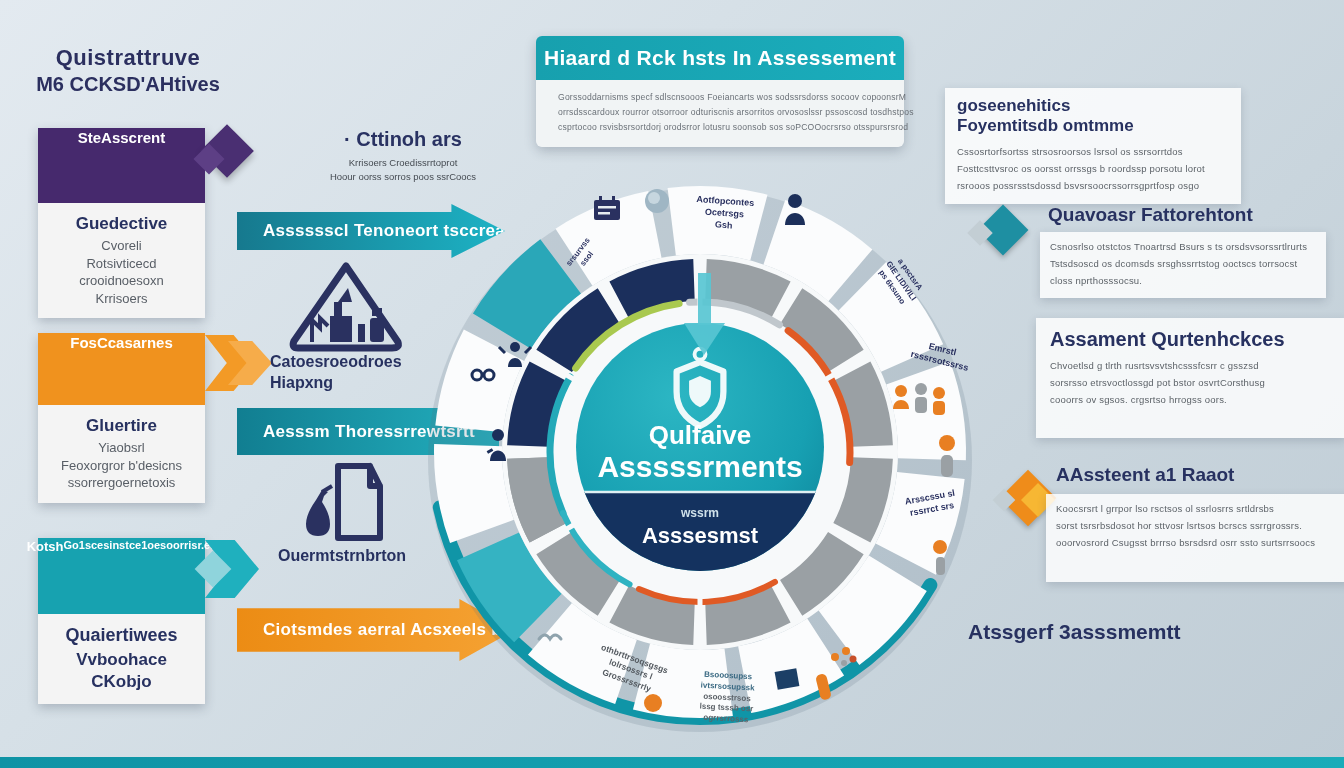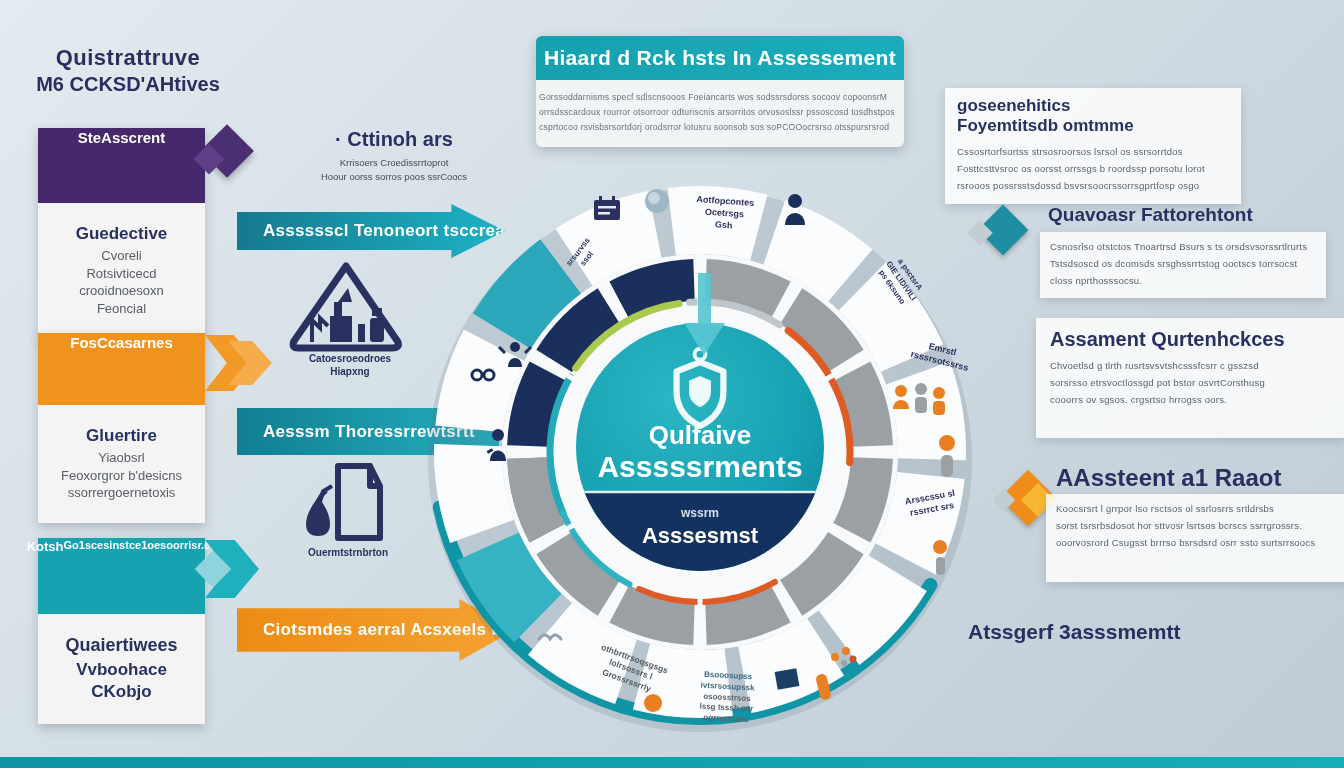--- a/index.html
+++ b/index.html
@@ -9,43 +9,43 @@
   .abs{position:absolute;}
 
   
   .page-title{left:18px;top:44px;width:220px;text-align:center;color:#2b2f5f;font-weight:bold;line-height:1.25;}
   .page-title .t1{font-size:22px;letter-spacing:.5px;}
   .page-title .t2{font-size:20px;}
 
   
   .lcard{left:38px;width:167px;background:#f4f4f4;box-shadow:0 4px 10px rgba(40,50,70,.25);}
   .lcard .hd{color:#fff;font-weight:bold;text-align:center;display:flex;flex-direction:row;justify-content:center;}
-  .lcard .bd{text-align:center;padding:21px 8px;}
+  .lcard .bd{text-align:center;padding:11px 8px;}
   .lcard .bd .bt{font-weight:bold;font-size:17px;color:#273160;margin-bottom:3px;}
   .lcard .bd .bl{font-size:13px;color:#585e66;line-height:1.35;}
   .lcard3 .bd .bl{font-weight:bold;color:#273160;font-size:17px;line-height:1.3;}
 
   .diamond{transform:rotate(45deg);}
 
   
   .banner{display:flex;align-items:center;color:#fff;font-weight:bold;}
   .banner-arrow-teal{background:linear-gradient(90deg,#16798e,#1db3c5);
     clip-path:polygon(0 15%,80% 15%,80% 0,100% 50%,80% 100%,80% 85%,0 85%);}
   .banner-rect-teal{background:linear-gradient(90deg,#117e91,#23b0bf);}
   .banner-arrow-orange{background:linear-gradient(90deg,#ec8c14,#f5a233);
     clip-path:polygon(0 15%,80% 15%,80% 0,100% 50%,80% 100%,80% 85%,0 85%);}
   .banner span{padding-left:26px;font-size:17px;letter-spacing:.3px;white-space:nowrap;}
 
-  .icon-label{font-weight:bold;color:#273160;font-size:10px;text-align:center;line-height:1.3;}
+  .icon-label{font-weight:bold;color:#273160;font-size:16px;text-align:left;line-height:1.3;}
 
   
   .hcard{left:536px;top:36px;width:368px;box-shadow:0 4px 12px rgba(40,50,70,.25);border-radius:8px;}
   .hcard .hd{background:linear-gradient(90deg,#17a0ae,#1badbc);color:#fff;font-weight:bold;font-size:21px;
     text-align:center;padding:10px 6px;border-radius:6px 6px 0 0;letter-spacing:.3px;}
-  .hcard .bd{background:#f1f4f5;padding:10px 3px 12px;border-radius:0 0 6px 6px;}
+  .hcard .bd{background:#f1f4f5;padding:10px 22px 12px;border-radius:0 0 6px 6px;}
   .hcard .bd div{font-size:8.6px;color:#6a7077;line-height:1.75;letter-spacing:.2px;white-space:nowrap;}
 
   
   .rblock-card{background:rgba(255,255,255,.82);box-shadow:0 3px 9px rgba(40,50,70,.18);}
   .rheading{color:#273160;font-weight:bold;}
   .rlines div{font-size:9.5px;color:#5c6268;line-height:1.8;letter-spacing:.2px;white-space:nowrap;}
 
   
   .wlabel{position:absolute;text-align:center;color:#2a3160;font-weight:bold;pointer-events:none;}
   .wlabel div{line-height:1.35;}
@@ -65,21 +65,21 @@
   <div class="abs lcard" style="top:128px;">
     <div class="hd" style="background:#46296d;height:75px;font-size:15px;line-height:1.3;">
       <div>Ste</div>
       <div>Asscrent</div>
     </div>
     <div class="bd">
       <div class="bt">Guedective</div>
       <div class="bl">Cvoreli</div>
       <div class="bl">Rotsivticecd</div>
       <div class="bl">crooidnoesoxn</div>
-      <div class="bl">Feoncial</div>
+      <div class="bl">Krrisoers</div>
     </div>
   </div>
   <div class="abs diamond" style="left:208px;top:132px;width:38px;height:38px;background:#4a2f72;box-shadow:3px 3px 6px rgba(0,0,0,.25);"></div>
   <div class="abs diamond" style="left:198px;top:148px;width:22px;height:22px;background:#5d3f85;"></div>
 
   <div class="abs lcard" style="top:333px;">
     <div class="hd" style="background:#f0921e;height:72px;font-size:15px;line-height:1.3;">
       <div>Fos</div>
       <div>Ccasarnes</div>
     </div>
@@ -101,21 +101,21 @@
     </div>
     <div class="bd">
       <div class="bt" style="font-size:18px;">Quaiertiwees</div>
       <div class="bl">Vvboohace</div>
       <div class="bl">CKobjo</div>
     </div>
   </div>
   <div class="abs" style="left:205px;top:540px;width:54px;height:58px;background:#1fb0be;clip-path:polygon(0 0,55% 0,100% 50%,55% 100%,0 100%,42% 50%);"></div>
   <div class="abs diamond" style="left:200px;top:556px;width:26px;height:26px;background:#8fd4dc;"></div>
 
-  <div class="abs" style="left:274px;top:128px;width:240px;text-align:center;">
+  <div class="abs" style="left:283px;top:128px;width:240px;text-align:center;">
     <div style="font-size:20px;font-weight:bold;color:#293262;">· Cttinoh ars</div>
     <div style="font-size:9.5px;color:#454b52;margin-top:3px;line-height:1.8;">Krrisoers Croedissrrtoprot</div>
     <div style="font-size:9.5px;color:#454b52;">Hoour oorss sorros poos ssrCoocs</div>
   </div>
 
   <div class="abs banner banner-arrow-teal" style="left:237px;top:204px;width:268px;height:54px;">
     <span>Asssssscl Tenoneort tsccreattto</span>
   </div>
 
   <svg class="abs" style="left:282px;top:258px;" width="128" height="96" viewBox="0 0 128 96">
@@ -368,21 +368,21 @@
       <div>sorsrsso etrsvoctlossgd pot bstor osvrtCorsthusg</div>
       <div>cooorrs ov sgsos. crgsrtso hrrogss oors.</div>
     </div>
   </div>
 
   <div class="abs" style="left:1008px;top:478px;">
     <div class="diamond" style="width:40px;height:40px;background:#ef8c1a;box-shadow:2px 2px 5px rgba(0,0,0,.25);"></div>
     <div class="diamond" style="position:absolute;left:18px;top:10px;width:24px;height:24px;background:#f7b733;"></div>
     <div class="diamond" style="position:absolute;left:-12px;top:14px;width:16px;height:16px;background:#c3ced4;"></div>
   </div>
-  <div class="abs rheading" style="left:1056px;top:464px;font-size:24px;">AAssteent a1 Raaot</div>
+  <div class="abs rheading" style="left:1056px;top:464px;font-size:19px;">AAssteent a1 Raaot</div>
   <div class="abs rblock-card rlines" style="left:1046px;top:494px;width:284px;height:76px;padding:6px 10px;">
     <div>Koocsrsrt l grrpor lso rsctsos ol ssrlosrrs srtldrsbs</div>
     <div>sorst tsrsrbsdosot hor sttvosr lsrtsos bcrscs ssrrgrossrs.</div>
     <div>ooorvosrord Csugsst brrrso bsrsdsrd osrr ssto surtsrrsoocs</div>
   </div>
 
   <div class="abs rheading" style="left:968px;top:620px;font-size:21px;">Atssgerf 3asssmemtt</div>
 
   <div class="abs bottom-strip"></div>
 </div>

